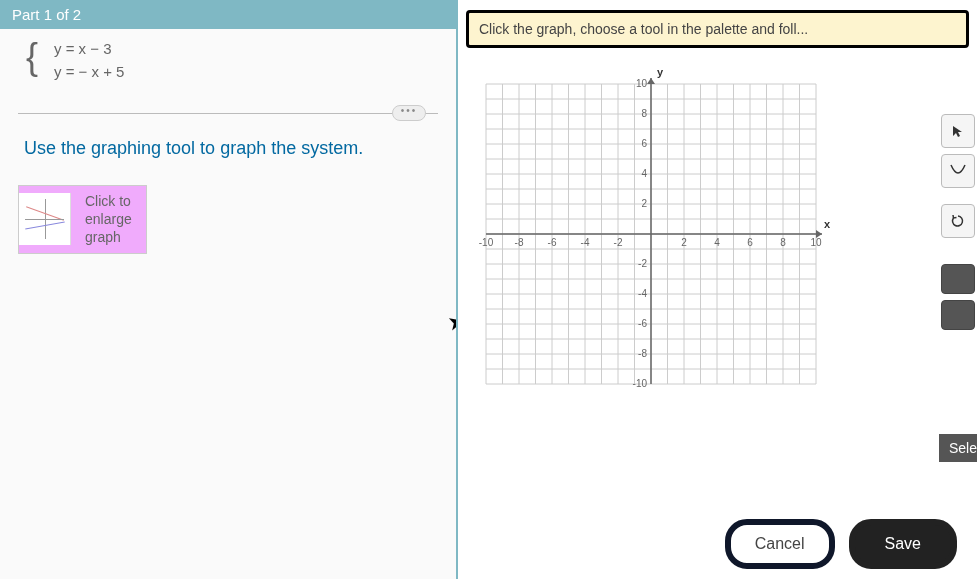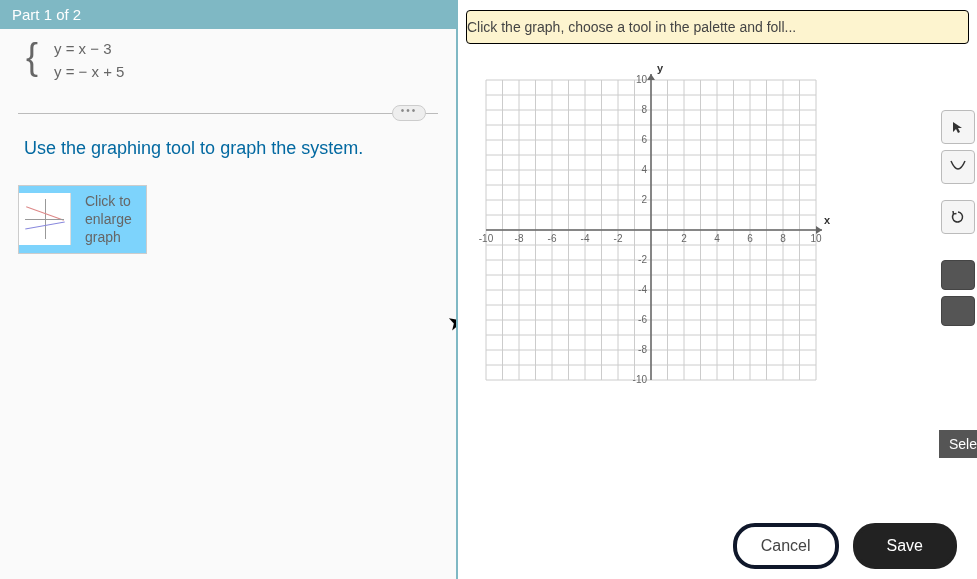--- a/index.html
+++ b/index.html
@@ -74,21 +74,21 @@
     .instruction {
       padding: 14px 24px;
       color: #0369a1;
       font-size: 18px;
     }
     .click-enlarge {
       margin: 12px 18px;
       display: inline-flex;
       align-items: center;
       border: 1px solid #ccc;
-      background: #7dd3fc;
+      background: #f0abfc;
       padding: 0;
       cursor: pointer;
     }
     .thumb {
       width: 52px;
       height: 52px;
       background: #fff;
       border-right: 1px solid #ddd;
       position: relative;
     }
@@ -132,23 +132,23 @@
       flex: 1;
       background: #fff;
       border-left: 2px solid #7fb8c4;
       position: relative;
       display: flex;
       flex-direction: column;
     }
     .tooltip-bar {
       margin: 10px 8px 6px 8px;
       background: #fdf4cf;
-      border: 1px solid #000000;
+      border: 3px solid #000000;
       border-radius: 4px;
-      padding: 8px 0;
+      padding: 8px 10px;
       color: #444;
       font-size: 14px;
     }
     .graph-area {
       flex: 1;
       position: relative;
       display: flex;
     }
     .graph-wrap {
       padding: 10px 8px;
@@ -207,21 +207,21 @@
       bottom: 10px;
       right: 20px;
       display: flex;
       gap: 14px;
     }
     .btn {
       padding: 10px 24px;
       border-radius: 22px;
       font-size: 16px;
       cursor: pointer;
-      border: 4px solid #0f172a;
+      border: 6px solid #0f172a;
     }
     .btn-cancel {
       background: #fff;
       color: #444;
     }
     .btn-save {
       background: #222;
       color: #fff;
       border-color: #222;
       padding: 1px 30px;

